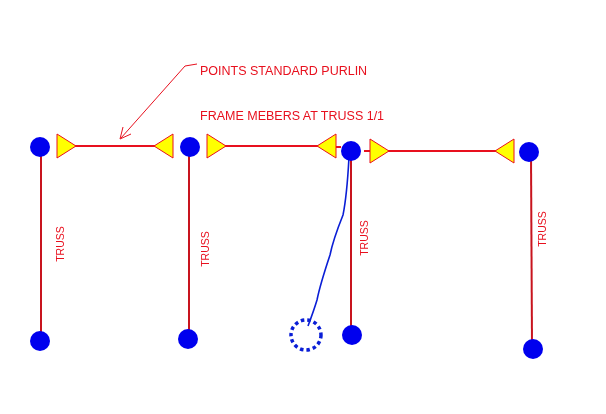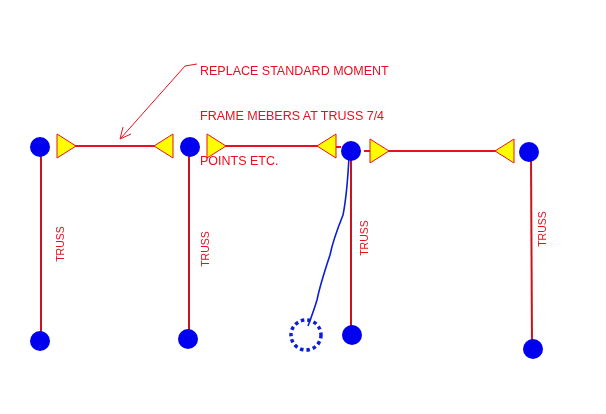--- a/index.html
+++ b/index.html
@@ -53,21 +53,20 @@
     <circle cx="190" cy="147" r="10" fill="#0000ee"></circle>
     <circle cx="188" cy="339" r="10" fill="#0000ee"></circle>
     <circle cx="351" cy="151" r="10" fill="#0000ee"></circle>
     <circle cx="352" cy="335" r="10" fill="#0000ee"></circle>
     <circle cx="529" cy="152" r="10" fill="#0000ee"></circle>
     <circle cx="533" cy="349" r="10" fill="#0000ee"></circle>
   </g>
 </svg>
 
 <div class="note">
-  <div>REPLACE STANDARD MOMENT</div>
-  <div>FRAME MEBERS AT TRUSS 7/4</div>
-  <div>POINTS ETC.</div>
+  <div>POINTS STANDARD PURLIN</div>
+  <div>FRAME MEBERS AT TRUSS 1/1</div>
 </div>
 
 <div class="truss-label" style="left:42px; top:238px;">TRUSS</div>
 <div class="truss-label" style="left:187px; top:243px;">TRUSS</div>
 <div class="truss-label" style="left:346px; top:232px;">TRUSS</div>
 <div class="truss-label" style="left:524px; top:223px;">TRUSS</div>
 
 </body></html>

